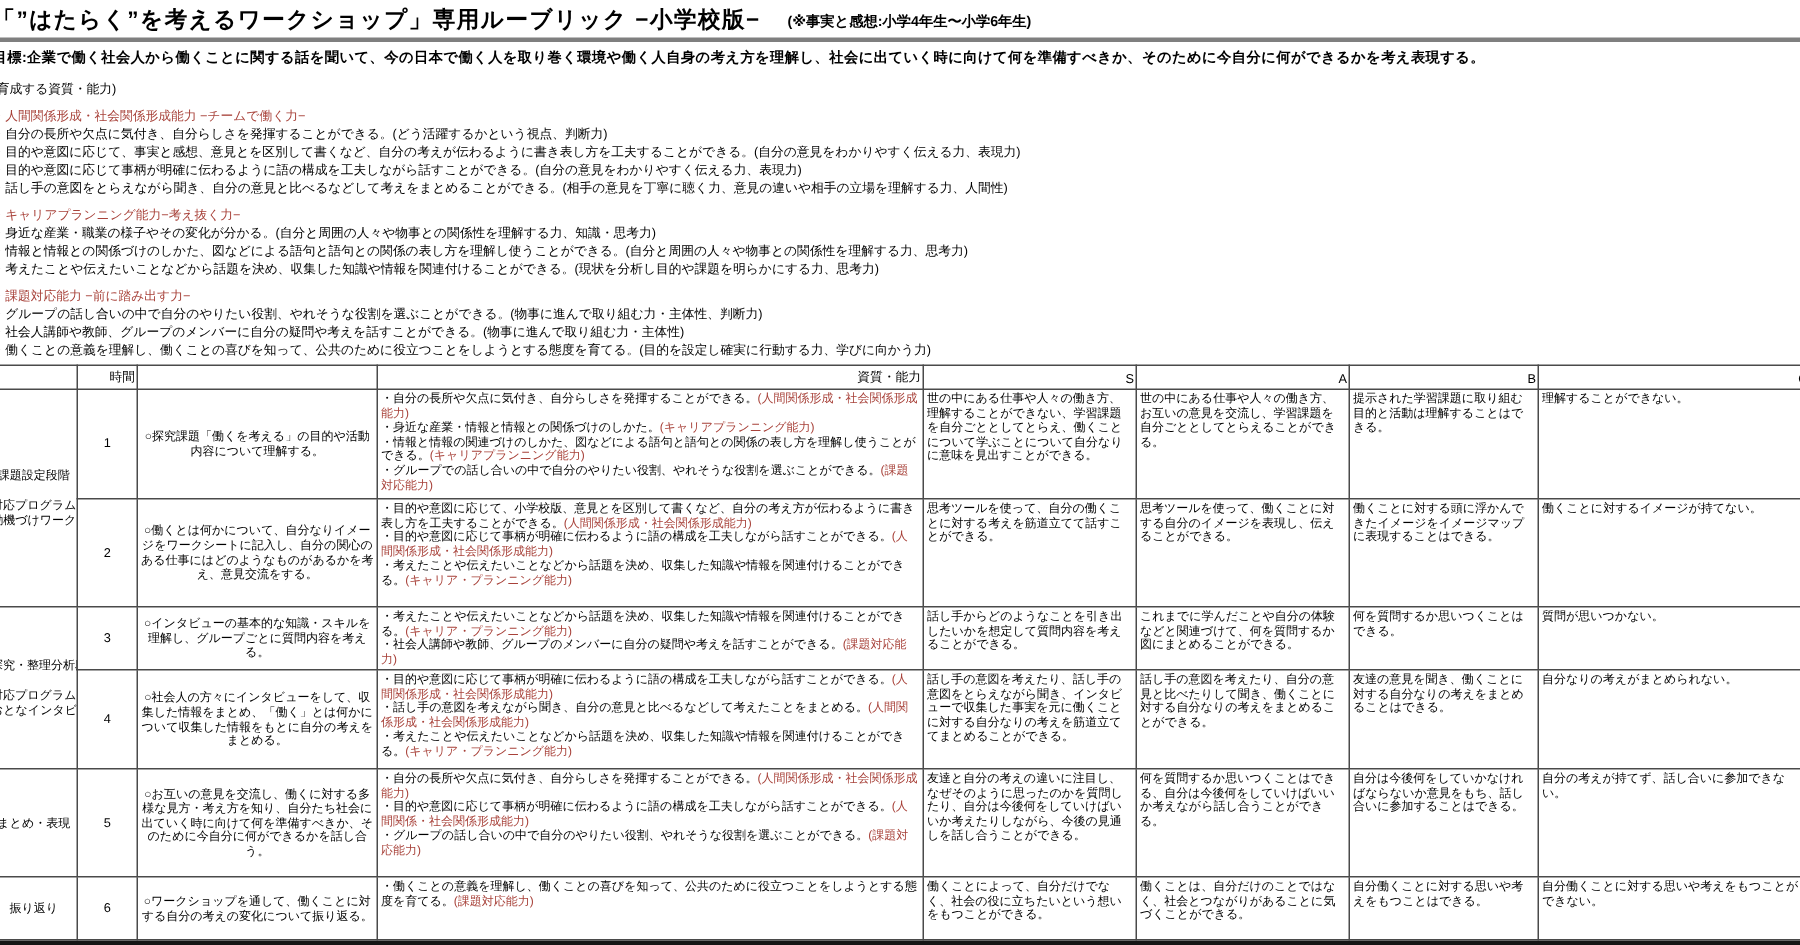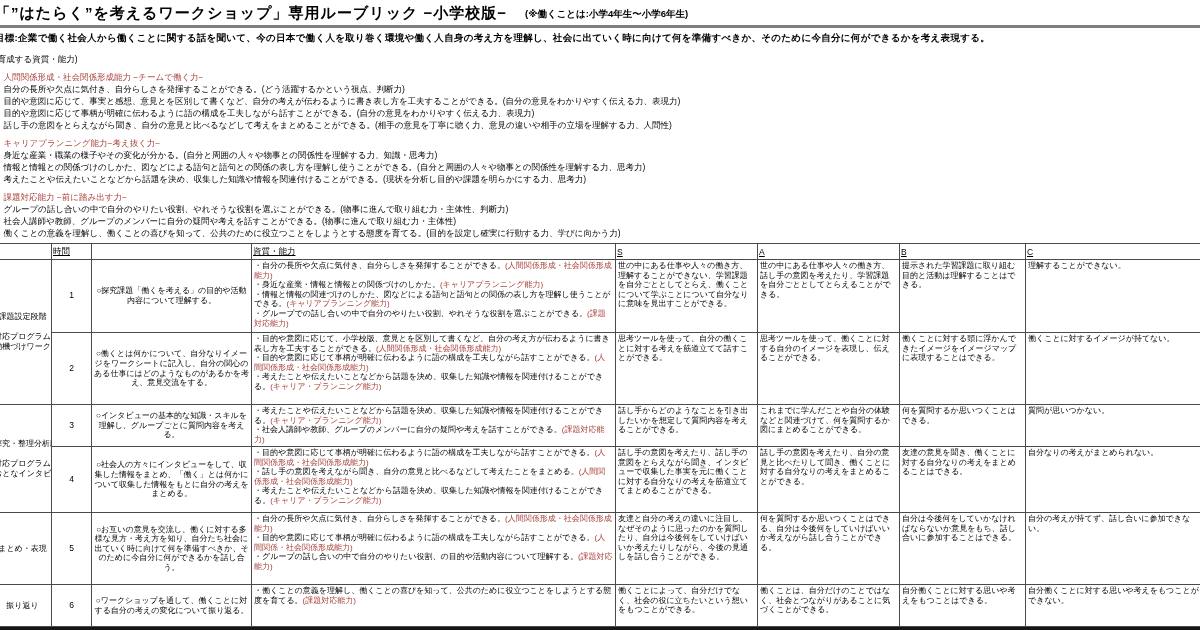--- a/index.html
+++ b/index.html
@@ -15,40 +15,40 @@
   .goal { font-size:9.5px; font-weight:bold; margin:4px 0 0 2px; white-space:nowrap; letter-spacing:0.3px; }
 
   .qual { font-size:8.5px; line-height:12px; margin:8px 0 0 2px; }
   .qual .group { margin-top:6px; }
   .qual .gtitle { color:var(--red); }
   .qual div { white-space:nowrap; }
 
   .tablewrap { margin-top:4px; border-bottom:3px solid #151515; }
   table { border-collapse:collapse; width:100%; table-layout:fixed; }
   th, td { border:1px solid #4a4a4a; font-weight:normal; }
-  thead th { font-size:8.5px; text-align:left; height:16px; padding:0 1px;text-decoration:underline; }
+  thead th { font-size:8.5px; text-align:right; height:16px; padding:0 1px; }
   td { font-size:8px; line-height:9.6px; vertical-align:top; padding:1px 2px; word-break:break-all; }
   td.stage { vertical-align:middle; text-align:center; padding:0; overflow:hidden; }
   td.stage div { white-space:nowrap; line-height:10px; }
   td.time { text-align:center; vertical-align:middle; font-size:8.5px; }
   td.activity { vertical-align:middle;text-align:center; }
   tbody tr:nth-child(1){height:73px;} tbody tr:nth-child(2){height:72px;}
   tbody tr:nth-child(3){height:42px;} tbody tr:nth-child(4){height:66px;}
   tbody tr:nth-child(5){height:72px;} tbody tr:nth-child(6){height:42px;}
   .red { color:var(--red); }
   :root { --red:#a8423a; }
 </style>
 </head>
 <body>
 
 <div class="doc">
 
   <div class="titlebar">
     <span class="title">「”はたらく”を考えるワークショップ」専用ルーブリック −小学校版−</span>
-    <span class="note">(※働くことは:小学4年生〜小学6年生)</span>
+    <span class="note">(※事実と感想:小学4年生〜小学6年生)</span>
   </div>
 
   <div class="goal">目標:企業で働く社会人から働くことに関する話を聞いて、今の日本で働く人を取り巻く環境や働く人自身の考え方を理解し、社会に出ていく時に向けて何を準備すべきか、そのために今自分に何ができるかを考え表現する。</div>
 
   <div class="qual">
     <div>(育成する資質・能力)</div>
     <div id="q-groups">
         <div class="group">
           <div class="gtitle">・人間関係形成・社会関係形成能力 −チームで働く力−</div>
           <div>・自分の長所や欠点に気付き、自分らしさを発揮することができる。(どう活躍するかという視点、判断力)</div>
@@ -105,21 +105,21 @@
             </td>
             <td class="time">1</td>
             <td class="activity">○探究課題「働くを考える」の目的や活動内容について理解する。</td>
             <td class="quality">
               <div><span>・自分の長所や欠点に気付き、自分らしさを発揮することができる。</span><span class="red">(人間関係形成・社会関係形成能力)</span></div>
               <div><span>・身近な産業・情報と情報との関係づけのしかた。</span><span class="red">(キャリアプランニング能力)</span></div>
               <div><span>・情報と情報の関連づけのしかた、図などによる語句と語句との関係の表し方を理解し使うことができる。</span><span class="red">(キャリアプランニング能力)</span></div>
               <div><span>・グループでの話し合いの中で自分のやりたい役割、やれそうな役割を選ぶことができる。</span><span class="red">(課題対応能力)</span></div>
             </td>
             <td class="score">世の中にある仕事や人々の働き方、理解することができない、学習課題を自分ごととしてとらえ、働くことについて学ぶことについて自分なりに意味を見出すことができる。</td>
-            <td class="score">世の中にある仕事や人々の働き方、話し手の意図を考えたり、学習課題を自分ごととしてとらえることができる。</td>
+            <td class="score">世の中にある仕事や人々の働き方、お互いの意見を交流し、学習課題を自分ごととしてとらえることができる。</td>
             <td class="score">提示された学習課題に取り組む目的と活動は理解することはできる。</td>
             <td class="score">理解することができない。</td>
           </tr>
           <tr>
             <td class="time">2</td>
             <td class="activity">○働くとは何かについて、自分なりイメージをワークシートに記入し、自分の関心のある仕事にはどのようなものがあるかを考え、意見交流をする。</td>
             <td class="quality">
               <div><span>・目的や意図に応じて、小学校版、意見とを区別して書くなど、自分の考え方が伝わるように書き表し方を工夫することができる。</span><span class="red">(人間関係形成・社会関係形成能力)</span></div>
               <div><span>・目的や意図に応じて事柄が明確に伝わるように語の構成を工夫しながら話すことができる。</span><span class="red">(人間関係形成・社会関係形成能力)</span></div>
               <div><span>・考えたことや伝えたいことなどから話題を決め、収集した知識や情報を関連付けることができる。</span><span class="red">(キャリア・プランニング能力)</span></div>
@@ -162,21 +162,21 @@
           </tr>
           <tr>
             <td class="stage" rowspan="1">
               <div>まとめ・表現</div>
             </td>
             <td class="time">5</td>
             <td class="activity">○お互いの意見を交流し、働くに対する多様な見方・考え方を知り、自分たち社会に出ていく時に向けて何を準備すべきか、そのために今自分に何ができるかを話し合う。</td>
             <td class="quality">
               <div><span>・自分の長所や欠点に気付き、自分らしさを発揮することができる。</span><span class="red">(人間関係形成・社会関係形成能力)</span></div>
               <div><span>・目的や意図に応じて事柄が明確に伝わるように語の構成を工夫しながら話すことができる。</span><span class="red">(人間関係・社会関係形成能力)</span></div>
-              <div><span>・グループの話し合いの中で自分のやりたい役割、の目的や活動内容について理解する。</span><span class="red">(課題対応能力)</span></div>
+              <div><span>・グループの話し合いの中で自分のやりたい役割、やれそうな役割を選ぶことができる。</span><span class="red">(課題対応能力)</span></div>
             </td>
             <td class="score">友達と自分の考えの違いに注目し、なぜそのように思ったのかを質問したり、自分は今後何をしていけばいいか考えたりしながら、今後の見通しを話し合うことができる。</td>
             <td class="score">何を質問するか思いつくことはできる、自分は今後何をしていけばいいか考えながら話し合うことができる。</td>
             <td class="score">自分は今後何をしていかなければならないか意見をもち、話し合いに参加することはできる。</td>
             <td class="score">自分の考えが持てず、話し合いに参加できない。</td>
           </tr>
           <tr>
             <td class="stage" rowspan="1">
               <div>振り返り</div>
             </td>

